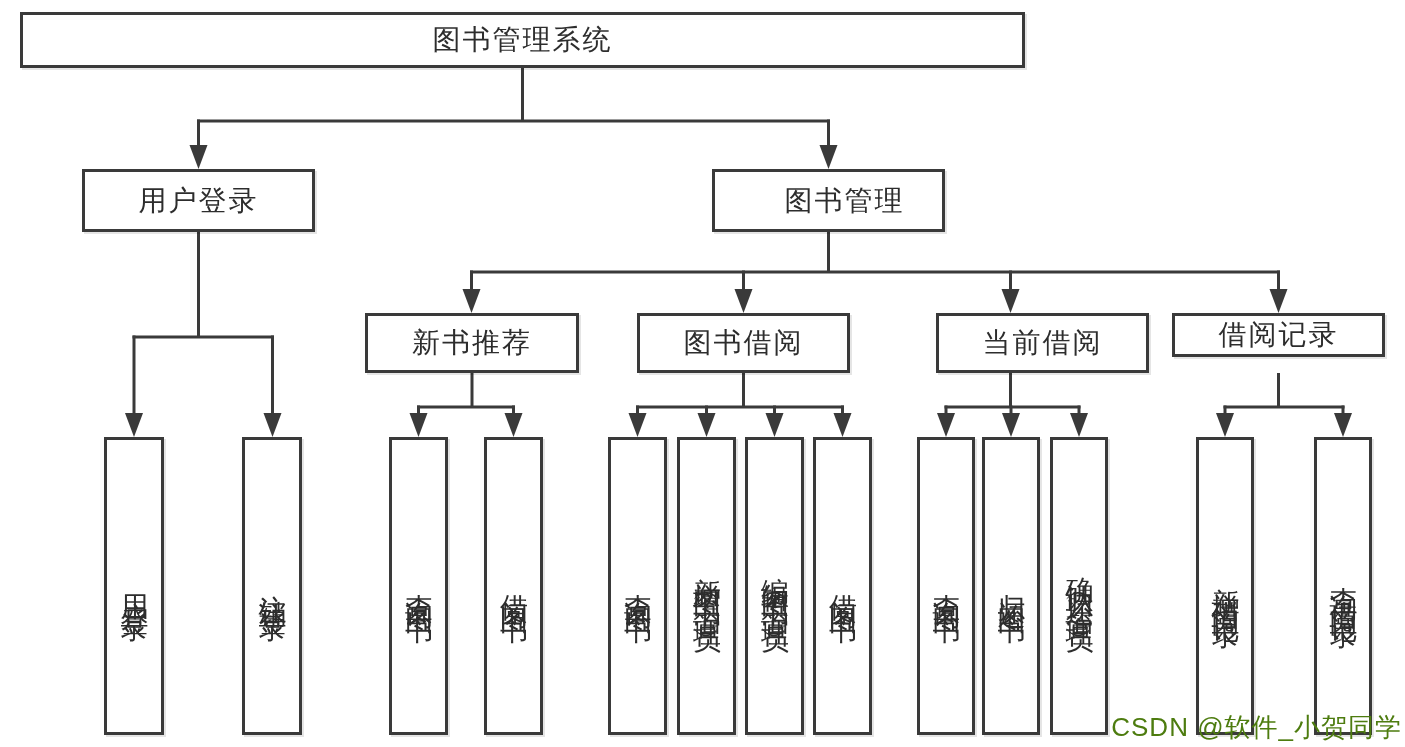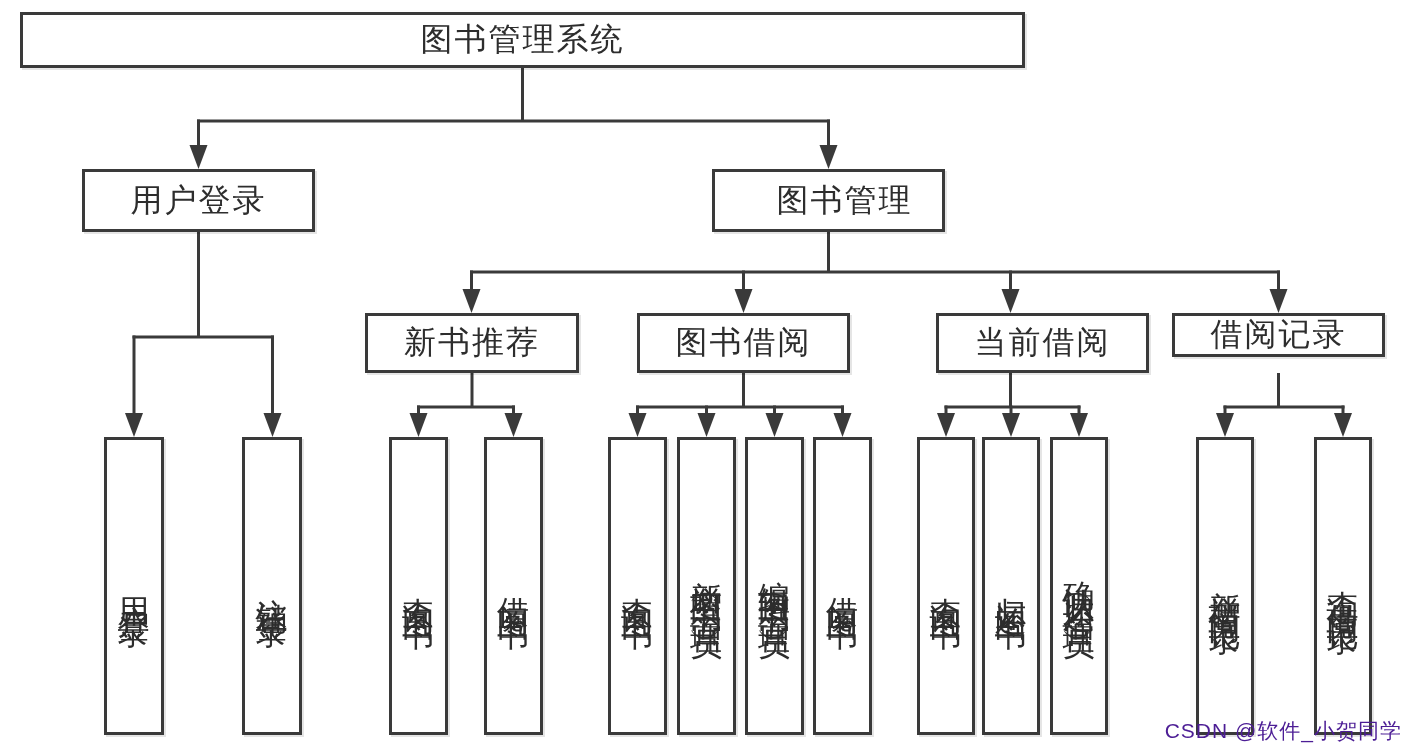--- a/index.html
+++ b/index.html
@@ -11,37 +11,37 @@
     overflow:hidden;
   }
   .connectors{position:absolute;left:0;top:0;width:1405px;height:747px;}
   .node{
     position:absolute;
     box-sizing:border-box;
     border:3px solid #3a3a3a;
     background:#ffffff;
     display:flex;align-items:center;justify-content:center;
     color:#2d2d2d;
-    font-size:32px;
+    font-size:28px;
     letter-spacing:2px;
     box-shadow:2px 2px 0 rgba(0,0,0,0.10);
   }
   .node.vert{letter-spacing:0;}
   .vlabel{
     writing-mode:vertical-rl;
     text-orientation:mixed;
     letter-spacing:7px;
     line-height:1;
     white-space:nowrap;
   }
   .watermark{
     position:absolute;
     right:3px;bottom:2px;
-    color:#4c1d95;
-    font-size:21px;
+    color:#4d7c0f;
+    font-size:26px;
     letter-spacing:1px;
     white-space:nowrap;
   }
 </style>
 </head>
 <body>
 
 <div class="canvas">
 
   <svg class="connectors" width="1405" height="747" viewBox="0 0 1405 747">

